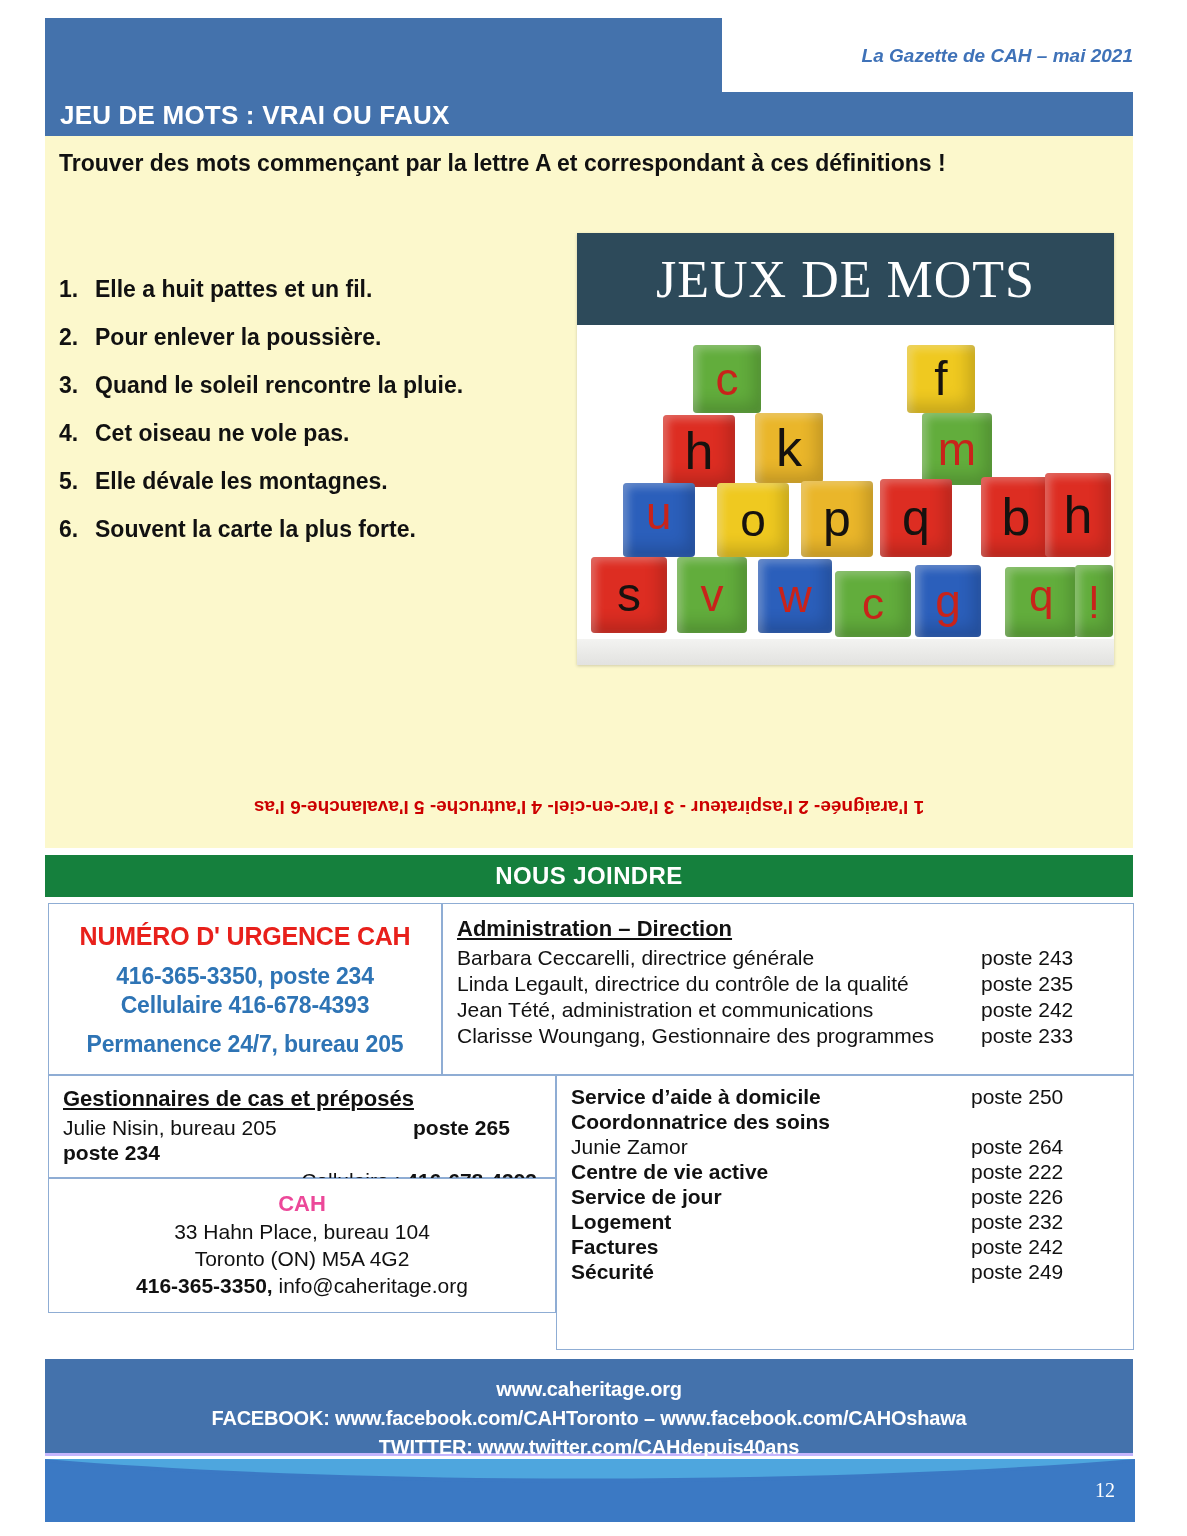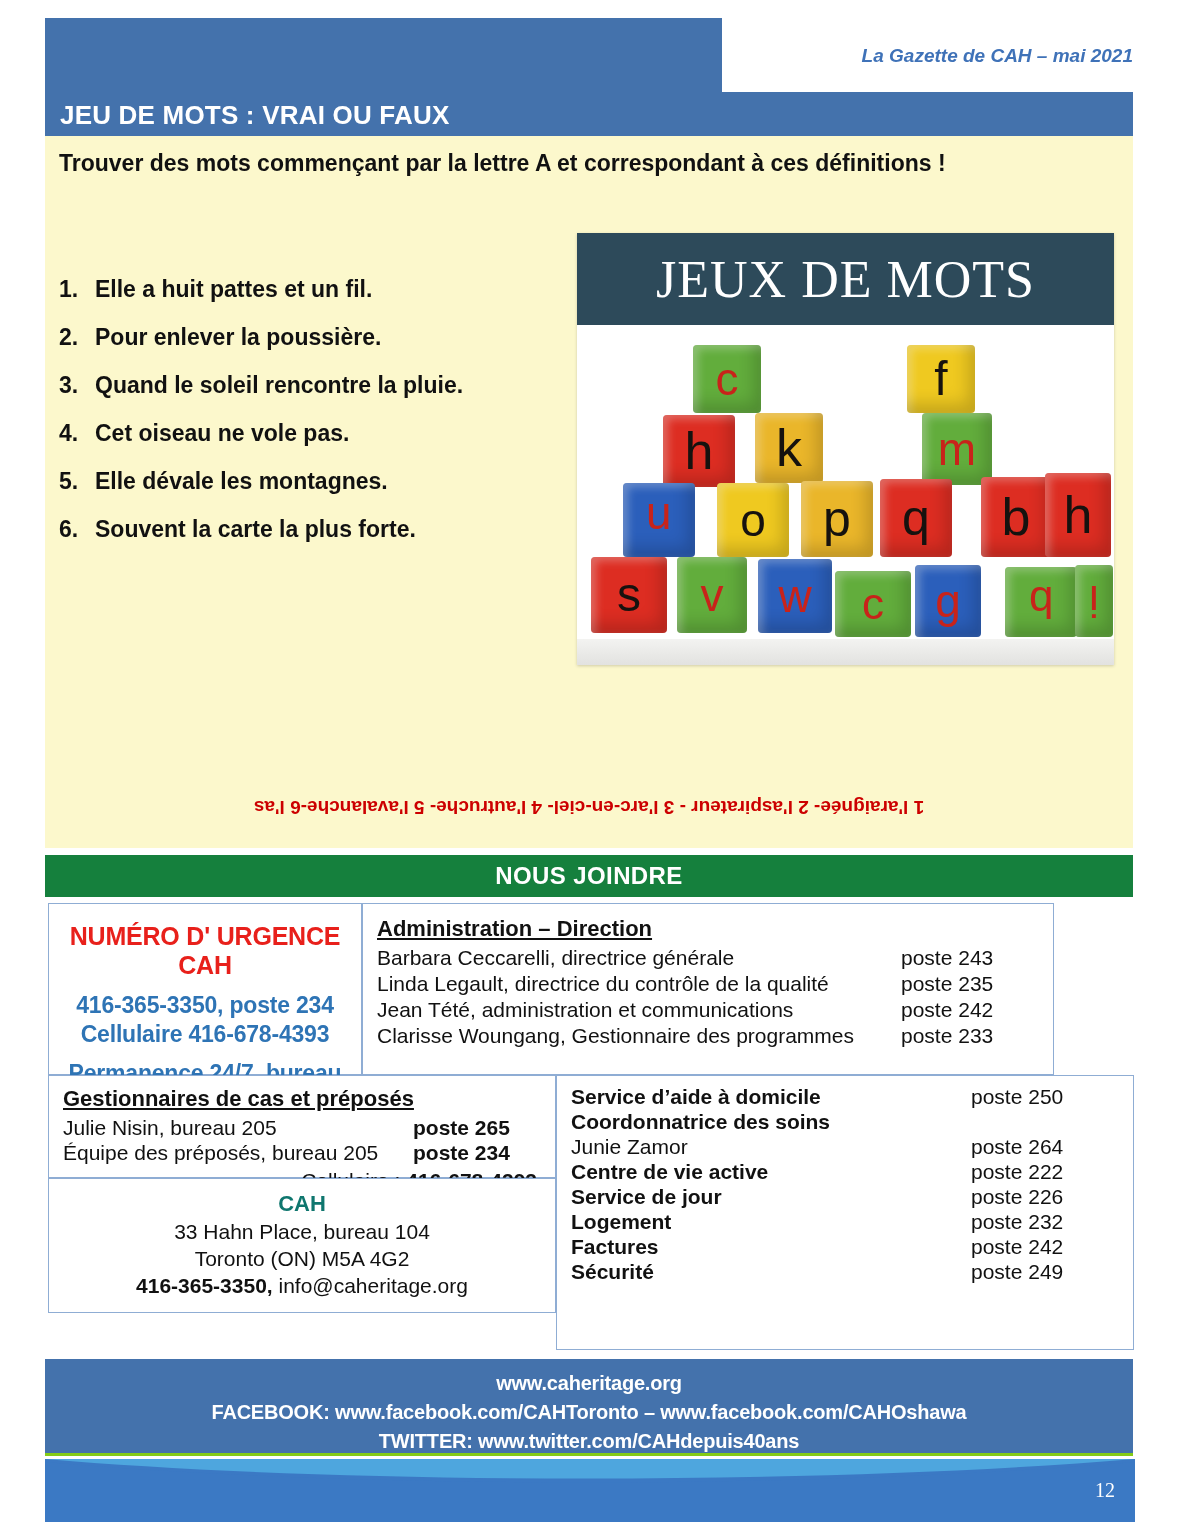--- a/index.html
+++ b/index.html
@@ -217,21 +217,21 @@
     width: 1086px;
   }
   .trow { display: flex; }
   .cell {
     border: 1px solid #8fadd4;
     box-sizing: border-box;
     background: #ffffff;
     padding: 8px 12px 10px 12px;
   }
 
-  .cell-urgence { width: 314px; height: 172px; text-align: center; }
+  .cell-urgence { width: 394px; height: 172px; text-align: center; }
   .urg-title {
     font-size: 25px;
     font-weight: bold;
     color: #e8201b;
     margin-top: 10px;
     letter-spacing: -0.2px;
   }
   .urg-line {
     font-size: 23px;
     font-weight: bold;
@@ -277,21 +277,21 @@
   .gest-cell-line {
     font-size: 21px;
     color: #111111;
     text-align: right;
     margin-top: 4px;
     padding-right: 6px;
   }
   .gest-cell-line b { font-weight: bold; }
 
   .cell-cah { width: 508px; height: 135px; text-align: center; }
-  .cah-title { font-size: 22px; font-weight: bold; color: #0f766e; margin-top: 4px; }
+  .cah-title { font-size: 22px; font-weight: bold; color: #ec4899; margin-top: 4px; }
   .cah-line  { font-size: 21px; color: #111111; margin-top: 3px; }
   .cah-line b { font-weight: bold; }
 
   .cell-serv { width: 578px; height: 275px; }
   .serv-row {
     display: flex;
     font-size: 21px;
     color: #111111;
     margin: 1px 0 1px 2px;
   }
@@ -302,23 +302,23 @@
   .left-stack { display: flex; flex-direction: column; }
 
   
   .foot-bar {
     position: absolute;
     left: 45px;
     top: 1359px;
     width: 1088px;
     height: 97px;
     background: #4472ac;
-    border-bottom: 3px solid #84cc16;
+    border-bottom: 3px solid #c4b5fd;
     text-align: center;
-    padding-top: 10px;
+    padding-top: 16px;
     box-sizing: border-box;
   }
   .foot-line {
     font-size: 20px;
     font-weight: bold;
     color: #ffffff;
     line-height: 29px;
     letter-spacing: -0.2px;
   }
   .wave {
@@ -483,21 +483,20 @@
 
     <div class="trow">
       <div class="left-stack">
         <div class="cell cell-gest">
           <div class="gest-title">Gestionnaires de cas et préposés</div>
           <div class="gest-row">
             <span class="gest-name">Julie Nisin, bureau 205</span>
             <span class="gest-ext">poste 265</span>
           </div>
           <div class="gest-row">
-            <span class="gest-name">Équipe des préposés, bureau 205</span>
             <span class="gest-ext">poste 234</span>
           </div>
           <div class="gest-cell-line">
             <span>Cellulaire : </span><b>416-678-4393</b>
           </div>
         </div>
 
         <div class="cell cell-cah">
           <div class="cah-title">CAH</div>
           <div class="cah-line">33 Hahn Place, bureau 104</div>

